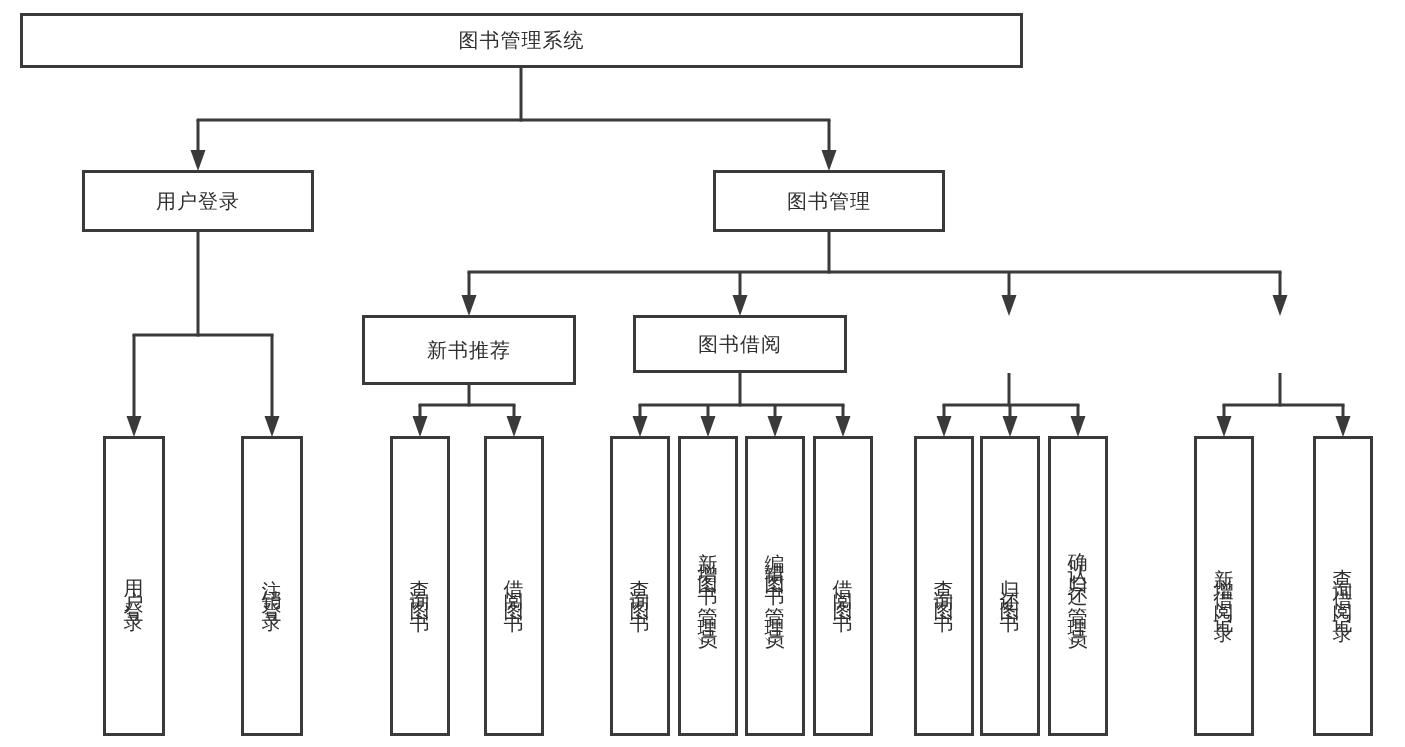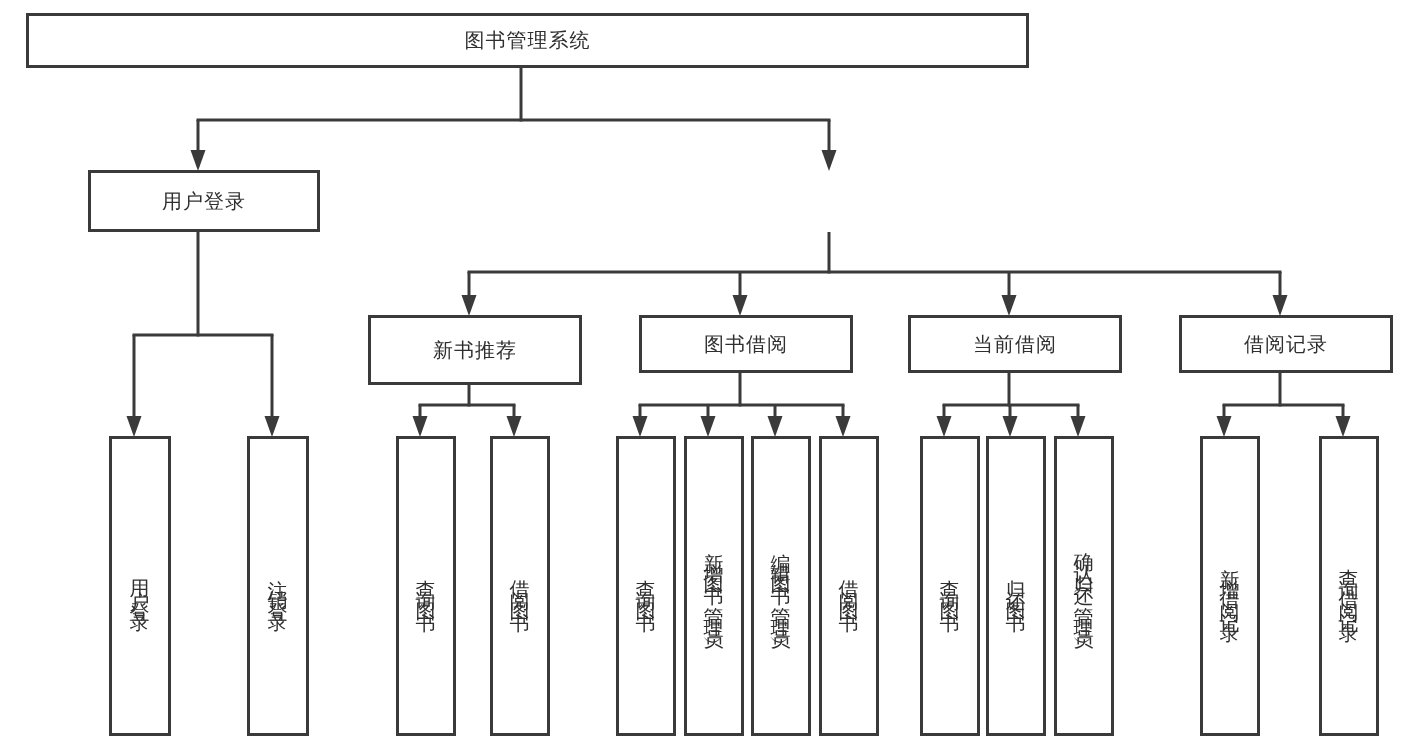--- a/index.html
+++ b/index.html
@@ -24,21 +24,20 @@
     box-sizing: border-box;
     background: #ffffff;
     border: 3px solid #3a3a3a;
     display: flex;
     align-items: center;
     justify-content: center;
     font-size: 20px;
     letter-spacing: 1px;
     color: #2f2f2f;
     white-space: nowrap;
-    margin-left: 6px;
   }
   .node.leaf {
     writing-mode: vertical-rl;
     text-orientation: mixed;
     letter-spacing: 11px;
     white-space: normal;
     line-height: 1;
   }
   .watermark {
     position: absolute;
@@ -120,25 +119,24 @@
       <line x1="1224" y1="405" x2="1224" y2="418"></line>
       <polygon points="1216.5,416 1231.5,416 1224,437"></polygon>
       <line x1="1343" y1="405" x2="1343" y2="418"></line>
       <polygon points="1335.5,416 1350.5,416 1343,437"></polygon>
     </g>
   </svg>
 
   <div class="node" style="left:20px; top:13px; width:1003px; height:55px;">图书管理系统</div>
 
   <div class="node" style="left:82px; top:170px; width:232px; height:62px;">用户登录</div>
+  <div class="node" style="left:713px; top:170px; width:232px; height:62px;">图书管理</div>
 
   <div class="node" style="left:362px; top:315px; width:214px; height:70px;">新书推荐</div>
   <div class="node" style="left:633px; top:315px; width:214px; height:58px;">图书借阅</div>
-  <div class="node" style="left:902px; top:315px; width:214px; height:58px;">当前借阅</div>
-  <div class="node" style="left:1173px; top:315px; width:214px; height:58px;">借阅记录</div>
 
   <div class="node leaf" style="left:103px; top:436px; width:62px; height:300px;">用户登录</div>
   <div class="node leaf" style="left:241px; top:436px; width:62px; height:300px;">注销登录</div>
 
   <div class="node leaf" style="left:390px; top:436px; width:60px; height:300px;">查询图书</div>
   <div class="node leaf" style="left:484px; top:436px; width:60px; height:300px;">借阅图书</div>
 
   <div class="node leaf" style="left:610px; top:436px; width:60px; height:300px;">查询图书</div>
   <div class="node leaf" style="left:678px; top:436px; width:60px; height:300px;">新增图书（管理员）</div>
   <div class="node leaf" style="left:745px; top:436px; width:60px; height:300px;">编辑图书（管理员）</div>

